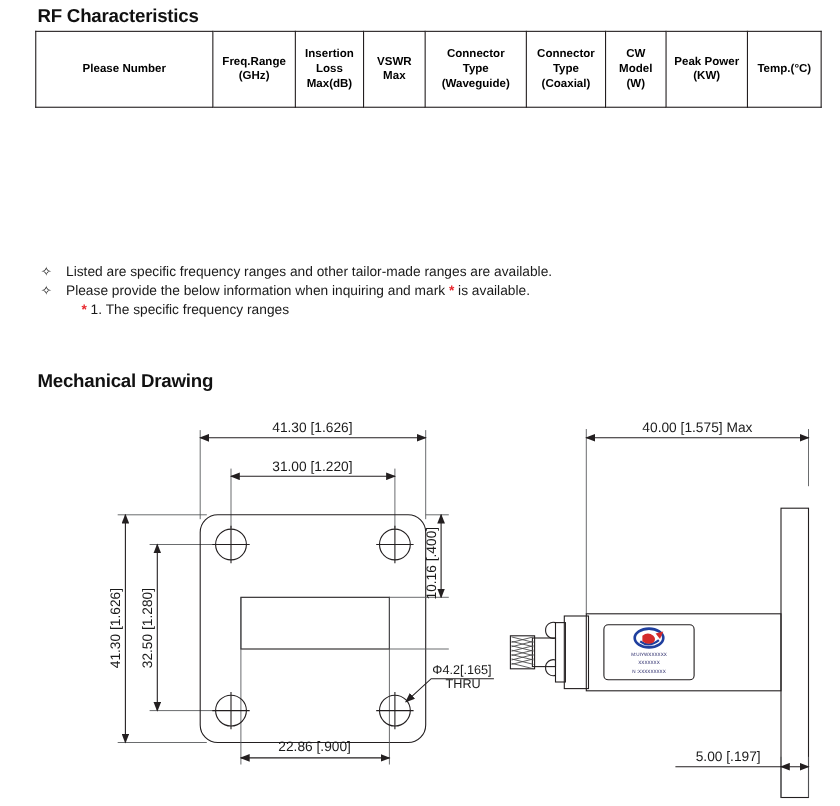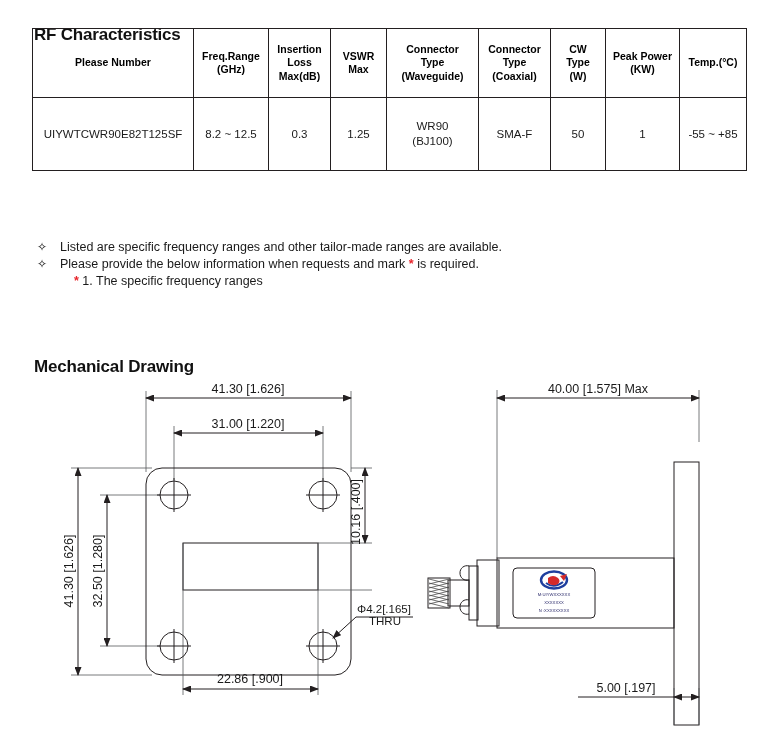--- a/index.html
+++ b/index.html
@@ -16,21 +16,20 @@
     overflow: hidden;
   }
 
   
   .section-title {
     position: absolute;
     font-size: 17px;
     font-weight: bold;
     letter-spacing: -0.2px;
     color: #111111;
-    margin-top: 20px;
   }
   #rf-title  { left: 34px; top: 5px; }
   #mech-title{ left: 34px; top: 337px; }
 
   
   #rf-table {
     position: absolute;
     left: 32px;
     top: 28px;
     width: 714px;
@@ -89,20 +88,21 @@
   .note-sub.indent2 { padding-left: 49px; }
   .req-star { color: #e8262c; font-weight: bold; }
 
   
   #drawing {
     position: absolute;
     left: 0;
     top: 352px;
     width: 636px;
     height: 381px;
+    padding-left: 36px;
   }
   #drawing svg { display: block; }
 
   .dim-text {
     font-family: "Liberation Sans", sans-serif;
     font-size: 12.5px;
     fill: #1a1a1a;
   }
   .dim-text-sm {
     font-family: "Liberation Sans", sans-serif;
@@ -145,51 +145,39 @@
 Max(dB)</th>
       <th class="cell-2line">VSWR
 Max</th>
       <th class="cell-2line">Connector
 Type
 (Waveguide)</th>
       <th class="cell-2line">Connector
 Type
 (Coaxial)</th>
       <th class="cell-2line">CW
-Type
+Model
 (W)</th>
       <th class="cell-2line">Peak Power
 (KW)</th>
       <th class="cell-2line">Temp.(°C)</th>
     </tr>
   </thead>
   <tbody>
-    <tr>
-      <td>UIYWTCWR90E82T125SF</td>
-      <td>8.2 ~ 12.5</td>
-      <td>0.3</td>
-      <td>1.25</td>
-      <td class="cell-2line">WR90
-(BJ100)</td>
-      <td>SMA-F</td>
-      <td>50</td>
-      <td>1</td>
-      <td>-55 ~ +85</td>
-    </tr>
   </tbody>
 </table>
 
 <div id="notes">
   <div class="note-row">
     <span class="note-bullet">✧</span>
     <span>Listed are specific frequency ranges and other tailor-made ranges are available.</span>
   </div>
   <div class="note-row">
     <span class="note-bullet">✧</span>
-    <span><span>Please provide the below information when requests and mark </span><span class="req-star">*</span><span> is required.</span></span>
+    <span><span>Please provide the below information when inquiring and mark </span><span class="req-star">*</span><span> is available.</span></span>
   </div>
   <div class="note-sub"><span class="req-star">*</span> <span>1. The specific frequency ranges</span></div>
 </div>
 
 <div class="section-title" id="mech-title">Mechanical Drawing</div>
 
 <div id="drawing">
 <svg width="764" height="381" viewBox="0 0 764 381" xmlns="http://www.w3.org/2000/svg">
   <defs>
     <marker id="ar-s" markerWidth="9" markerHeight="7" refX="8" refY="3.5" orient="auto" markerUnits="userSpaceOnUse">

